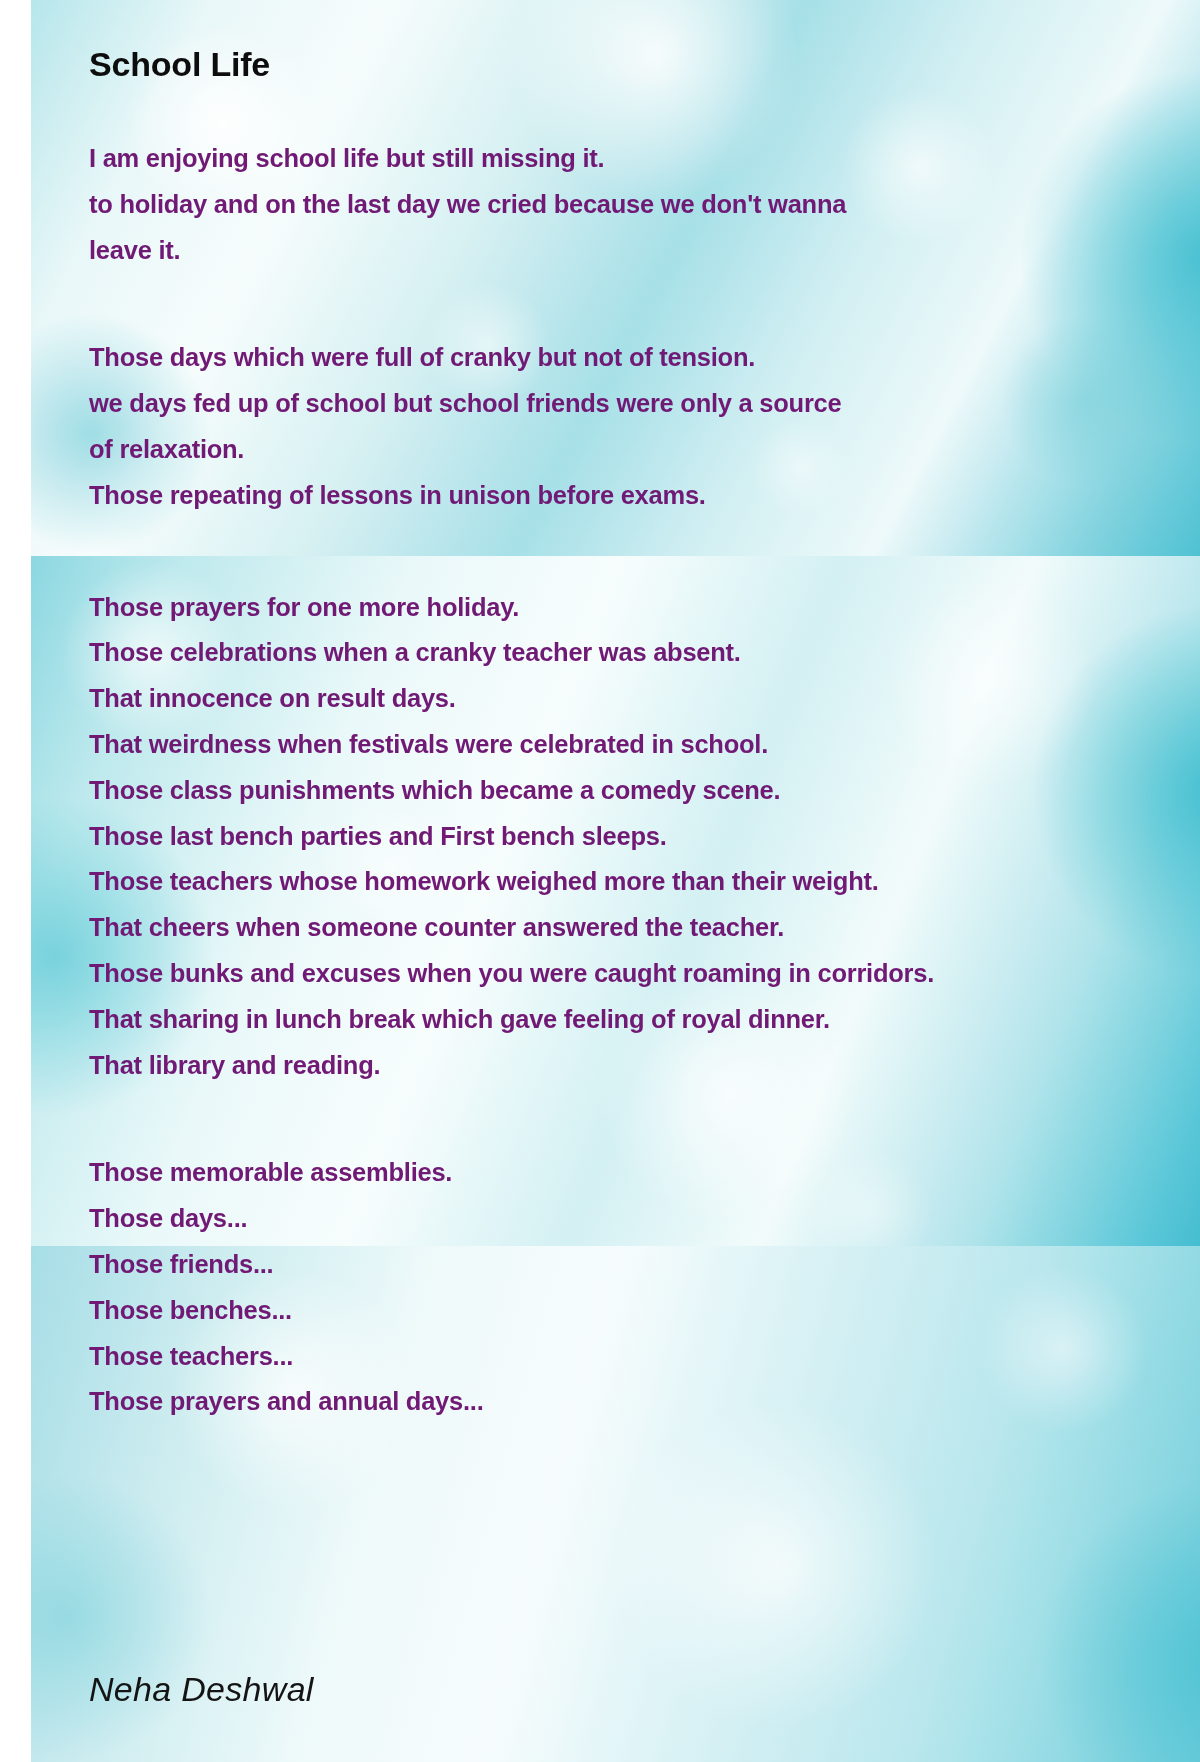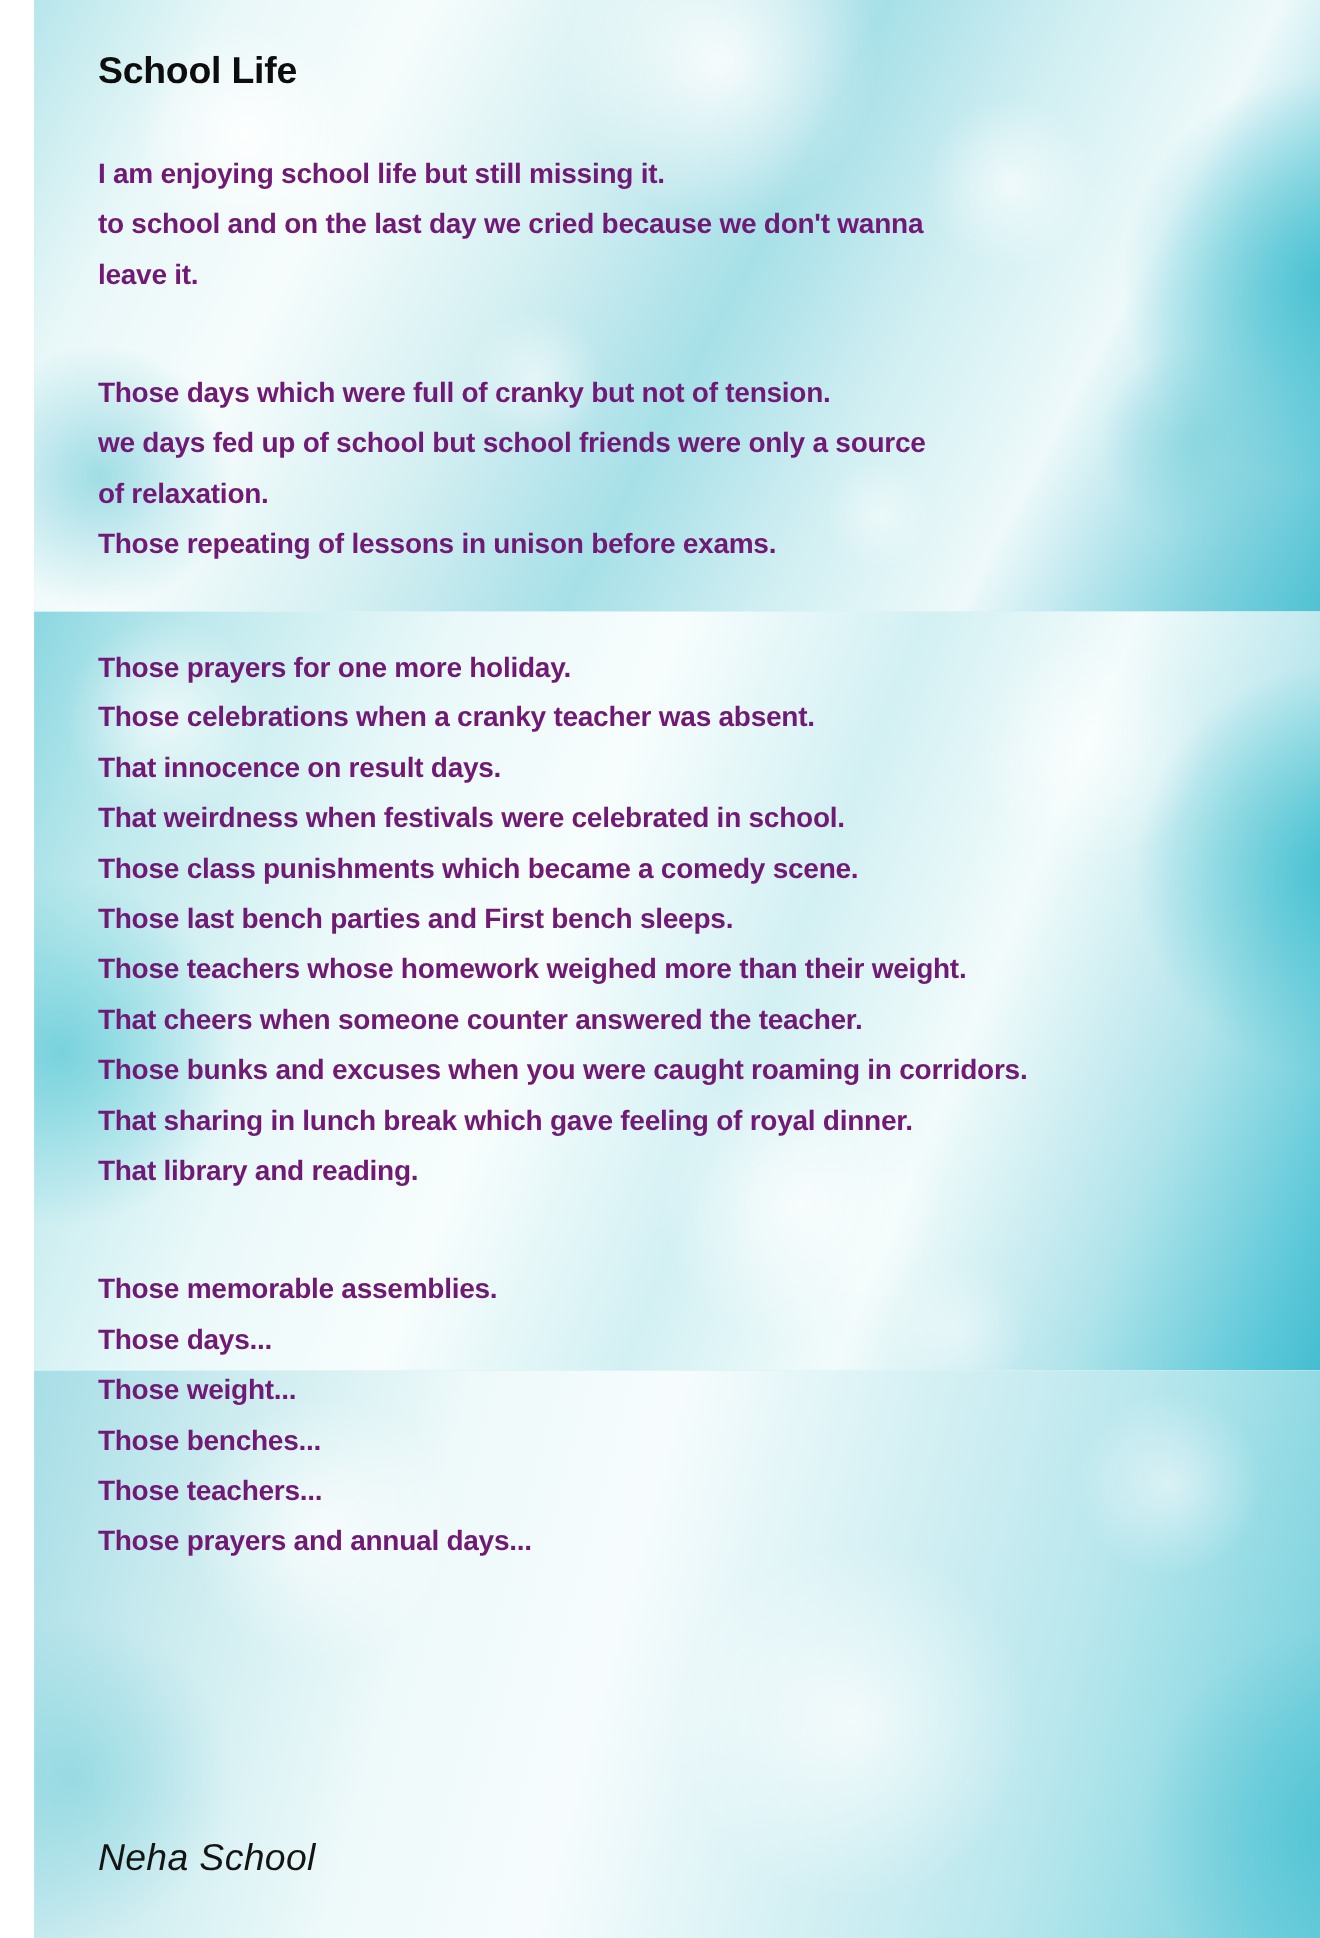--- a/index.html
+++ b/index.html
@@ -168,21 +168,21 @@
   </div>
 
   <div class="content">
 
     <h1 class="poem-title">School Life</h1>
 
     <div class="poem-body">
 
       <div class="stanza">
         <div class="poem-line">I am enjoying school life but still missing it.</div>
-        <div class="poem-line">to school and on the last day we cried because we don't wanna</div>
+        <div class="poem-line">to holiday and on the last day we cried because we don't wanna</div>
         <div class="poem-line">leave it.</div>
       </div>
 
       <div class="stanza-gap-1"></div>
 
       <div class="stanza">
         <div class="poem-line">Those days which were full of cranky but not of tension.</div>
         <div class="poem-line">we days fed up of school but school friends were only a source</div>
         <div class="poem-line">of relaxation.</div>
         <div class="poem-line">Those repeating of lessons in unison before exams.</div>
@@ -202,24 +202,24 @@
         <div class="poem-line">Those bunks and excuses when you were caught roaming in corridors.</div>
         <div class="poem-line">That sharing in lunch break which gave feeling of royal dinner.</div>
         <div class="poem-line">That library and reading.</div>
       </div>
 
       <div class="stanza-gap-3"></div>
 
       <div class="stanza">
         <div class="poem-line">Those memorable assemblies.</div>
         <div class="poem-line">Those days...</div>
-        <div class="poem-line">Those weight...</div>
+        <div class="poem-line">Those friends...</div>
         <div class="poem-line">Those benches...</div>
         <div class="poem-line">Those teachers...</div>
         <div class="poem-line">Those prayers and annual days...</div>
       </div>
 
     </div>
 
-    <div class="poem-author">Neha School</div>
+    <div class="poem-author">Neha Deshwal</div>
 
   </div>
 </div>
 
 </body></html>

